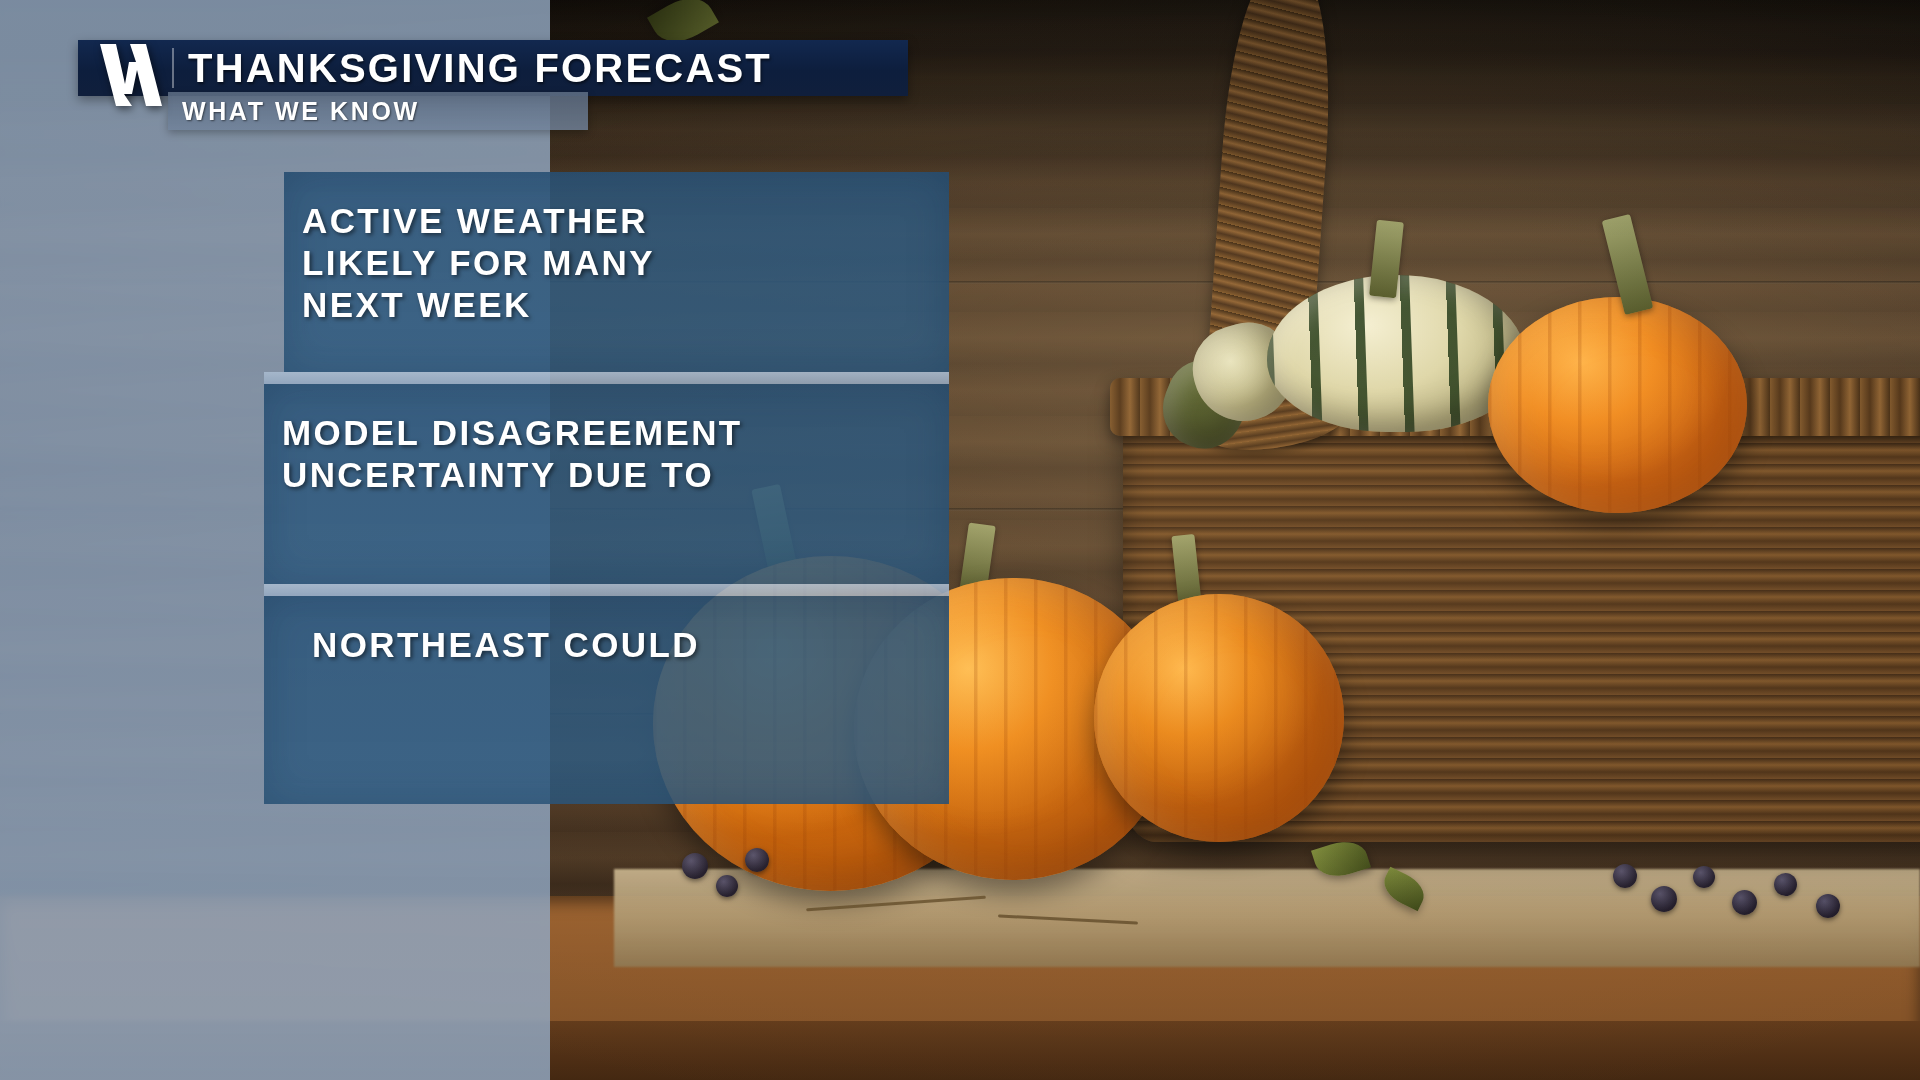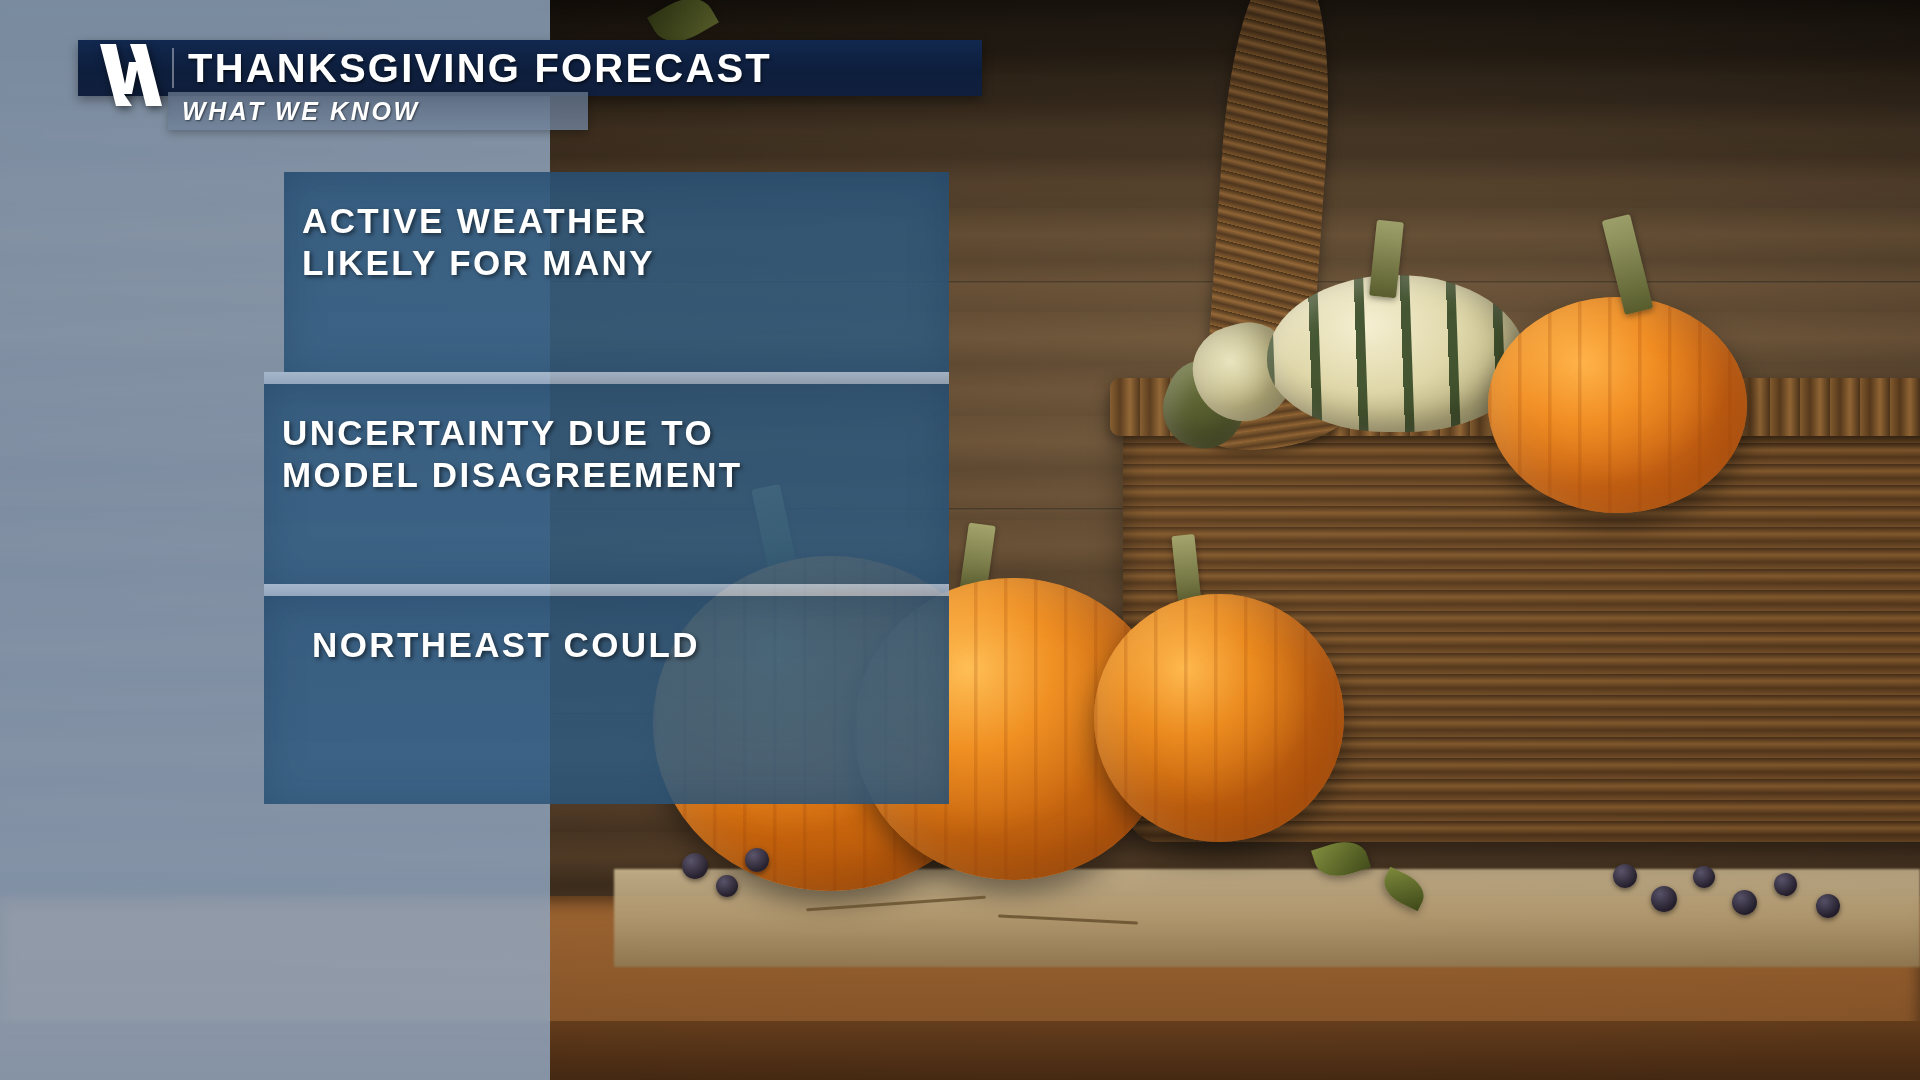--- a/index.html
+++ b/index.html
@@ -171,21 +171,21 @@
 
   
   .left-scrim{
     position:absolute;left:0;top:0;width:550px;height:100%;
     background:linear-gradient(180deg, rgba(150,172,198,.80) 0%, rgba(139,162,190,.82) 45%, rgba(146,168,194,.84) 100%);
     backdrop-filter:blur(2px);
   }
 
   
   .title-bar{
-    position:absolute;left:78px;top:40px;width:904px;height:56px;
+    position:absolute;left:78px;top:40px;width:830px;height:56px;
     background:linear-gradient(180deg,#12284f 0%,#0d1e3d 55%,#101f3c 100%);
     box-shadow:0 4px 10px rgba(0,0,0,.35);
     display:flex;align-items:center;
   }
   .logo-w{
     position:absolute;left:96px;top:36px;width:70px;height:78px;
     display:flex;align-items:center;justify-content:center;
     z-index:5;filter:drop-shadow(2px 3px 4px rgba(0,0,0,.55));
   }
   .logo-w svg{width:70px;height:78px;}
@@ -202,21 +202,20 @@
   .subtitle-bar{
     position:absolute;left:168px;top:92px;width:420px;height:38px;
     background:linear-gradient(180deg, rgba(92,108,130,.88) 0%, rgba(112,130,154,.82) 100%);
     display:flex;align-items:center;
     box-shadow:0 3px 8px rgba(0,0,0,.28);
   }
   .subtitle-text{
     margin-left:14px;color:#fff;font-size:25px;font-weight:700;
     letter-spacing:2.6px;text-transform:uppercase;white-space:nowrap;
     text-shadow:1px 1px 2px rgba(0,0,0,.5);
-    font-style:italic;
   }
 
   
   .panels{
     position:absolute;left:264px;top:172px;width:685px;
     display:flex;flex-direction:column;
   }
   .panel{
     background:linear-gradient(180deg, rgba(45,86,122,.88) 0%, rgba(49,92,128,.86) 100%);
     box-shadow:inset 0 0 40px rgba(10,40,70,.25);
@@ -315,27 +314,28 @@
 
   <div class="subtitle-bar">
     <div class="subtitle-text">WHAT WE KNOW</div>
   </div>
 
   <div class="panels">
 
     <div class="panel p1">
       <div class="panel-line">ACTIVE WEATHER</div>
       <div class="panel-line">LIKELY FOR MANY</div>
+      <div class="panel-line">NEXT WEEK</div>
     </div>
 
     <div class="panel-divider"></div>
 
     <div class="panel p2">
+      <div class="panel-line">MODEL DISAGREEMENT</div>
       <div class="panel-line">UNCERTAINTY DUE TO</div>
-      <div class="panel-line">MODEL DISAGREEMENT</div>
     </div>
 
     <div class="panel-divider"></div>
 
     <div class="panel p3">
       <div class="panel-line">NORTHEAST COULD</div>
     </div>
 
   </div>
 

